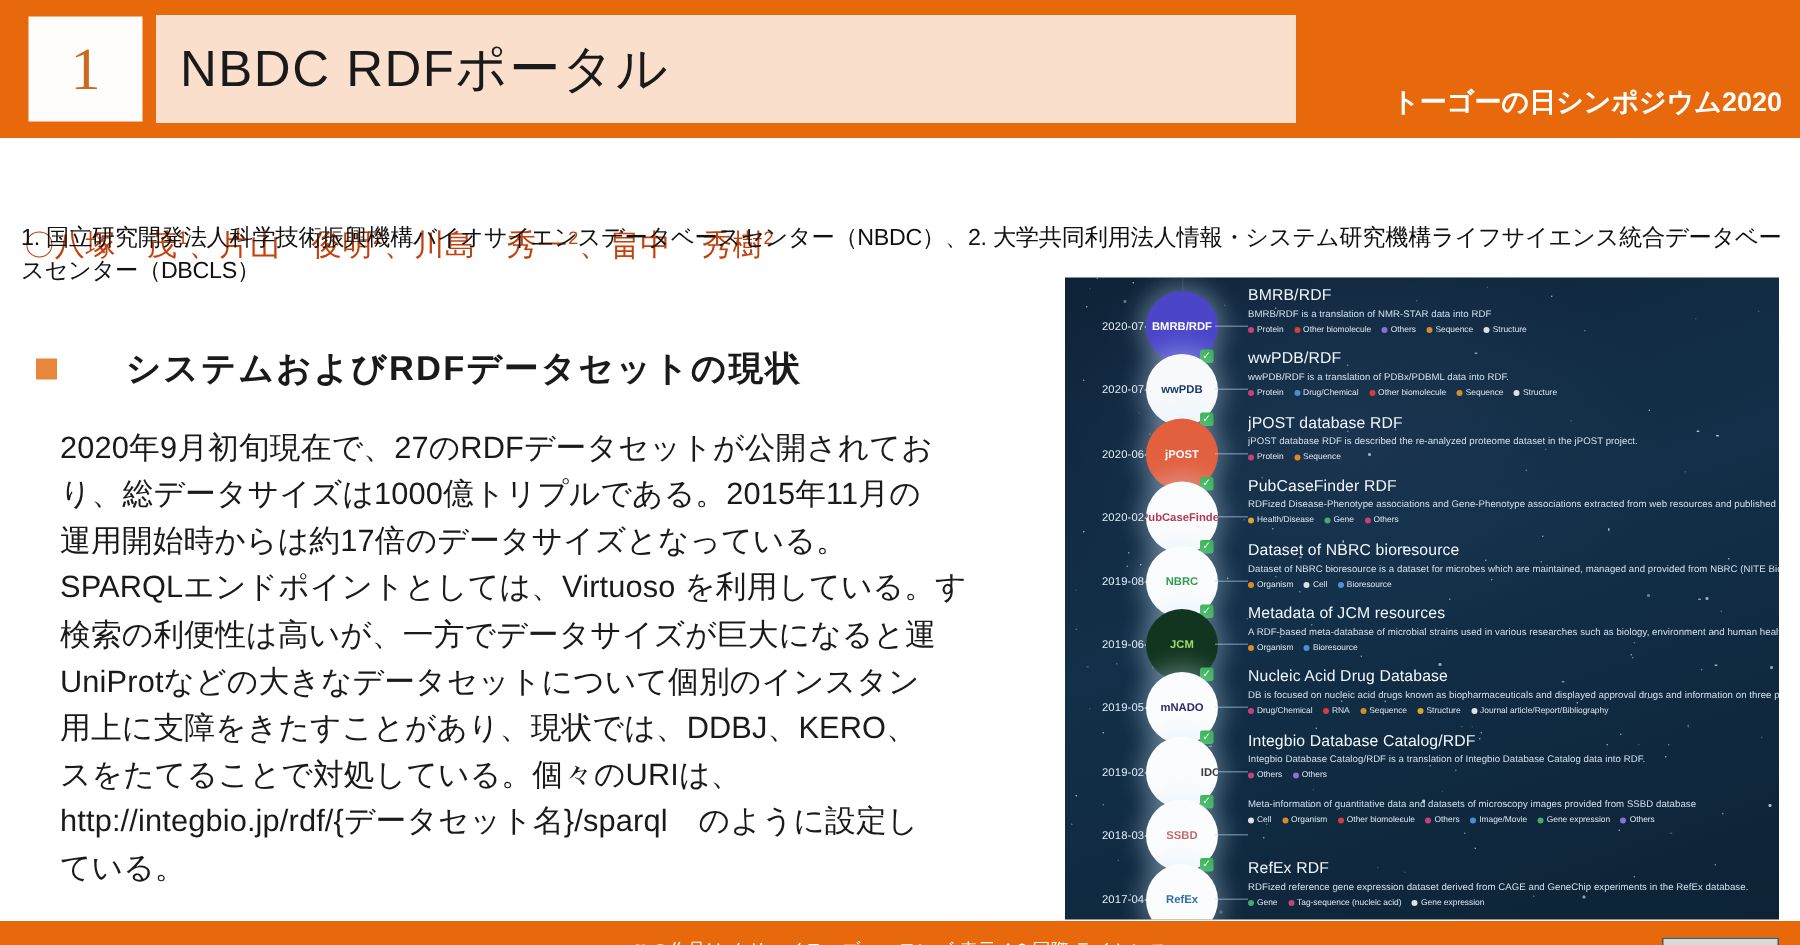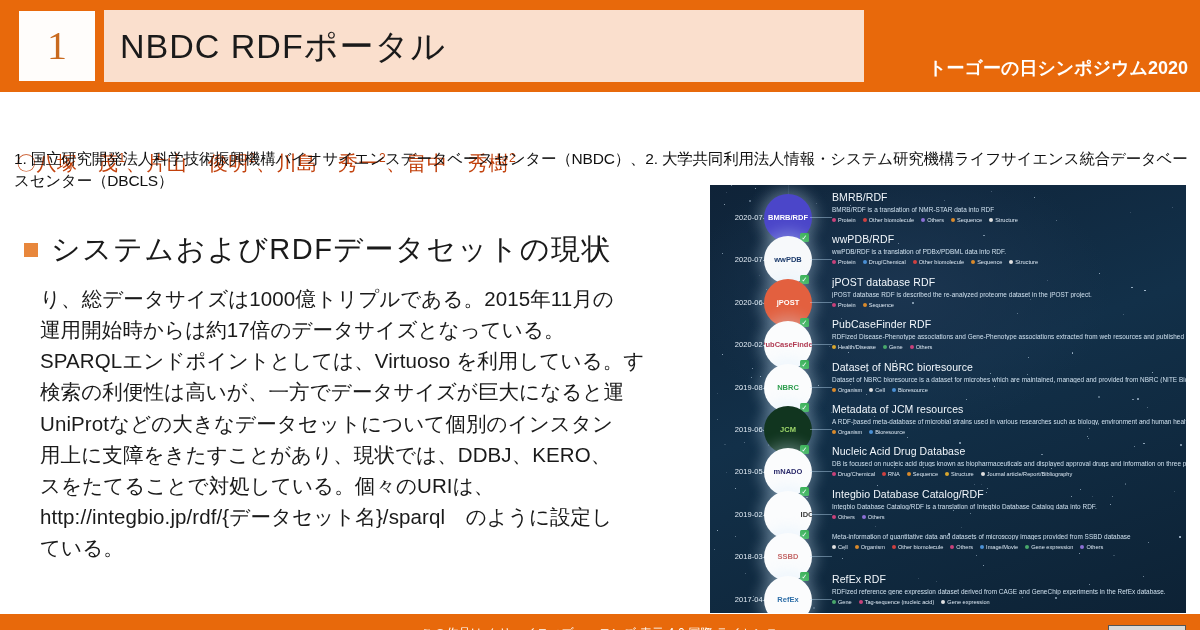--- a/index.html
+++ b/index.html
@@ -52,21 +52,21 @@
     letter-spacing: -0.2px;
   }
 
   
   .section-head {
     position: absolute; left: 24px; top: 230px;
     display: flex; align-items: center; gap: 13px;
   }
   .sq-bullet { width: 14px; height: 14px; background: #E8873C; display: block; }
   .section-head-text {
-    font-size: 29px; color: #1a1a1a; font-weight: 400; letter-spacing: 1.5px;
+    font-size: 23px; color: #1a1a1a; font-weight: 700; letter-spacing: 1.5px; margin-left: 33px;
   }
 
   
   .body-text {
     position: absolute; left: 40px; top: 283px; width: 655px;
     font-size: 20.5px; color: #1a1a1a; line-height: 1.52;
     letter-spacing: 0.1px;
   }
   .body-text .ln { display: block; white-space: pre; }
 
@@ -162,20 +162,21 @@
   <div class="authors" id="authors-host"><span>〇八塚　茂</span><sup>1</sup><span>、片山　俊明</span><sup>2</sup><span>、川島　秀一</span><sup>2</sup><span>、畠中　秀樹</span><sup>2</sup></div>
 
   <div class="affil">1. 国立研究開発法人科学技術振興機構バイオサイエンスデータベースセンター（NBDC）、2. 大学共同利用法人情報・システム研究機構ライフサイエンス統合データベースセンター（DBCLS）</div>
 
   <div class="section-head">
     <span class="sq-bullet"></span>
     <span class="section-head-text">システムおよびRDFデータセットの現状</span>
   </div>
 
   <div class="body-text" id="body-host">
+      <span class="ln">2020年9月初旬現在で、27のRDFデータセットが公開されてお</span>
       <span class="ln">り、総データサイズは1000億トリプルである。2015年11月の</span>
       <span class="ln">運用開始時からは約17倍のデータサイズとなっている。</span>
       <span class="ln">SPARQLエンドポイントとしては、Virtuoso を利用している。す</span>
       <span class="ln">検索の利便性は高いが、一方でデータサイズが巨大になると運</span>
       <span class="ln">UniProtなどの大きなデータセットについて個別のインスタン</span>
       <span class="ln">用上に支障をきたすことがあり、現状では、DDBJ、KERO、</span>
       <span class="ln">スをたてることで対処している。個々のURIは、</span>
       <span class="ln">http://integbio.jp/rdf/{データセット名}/sparql　のように設定し</span>
       <span class="ln">ている。</span>
     </div>

